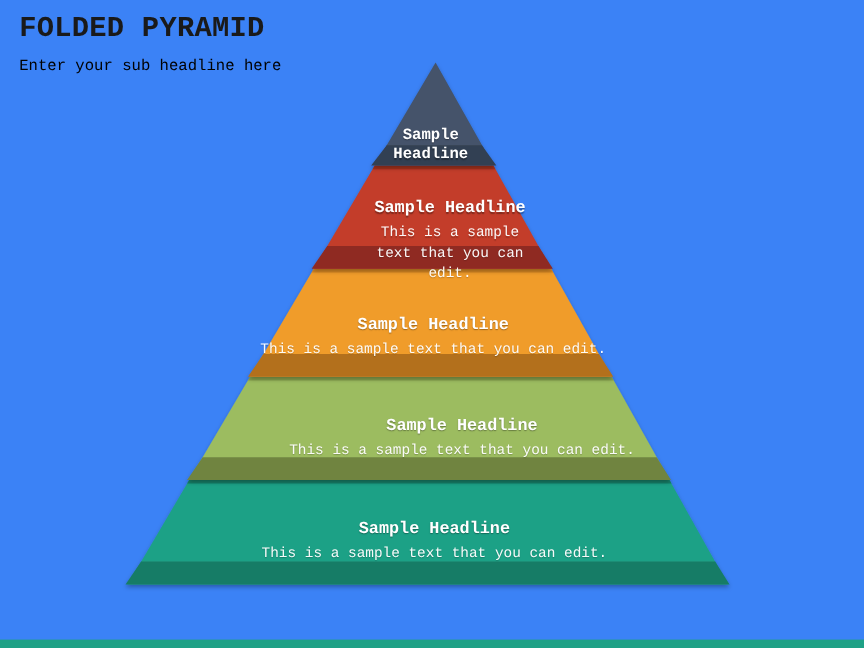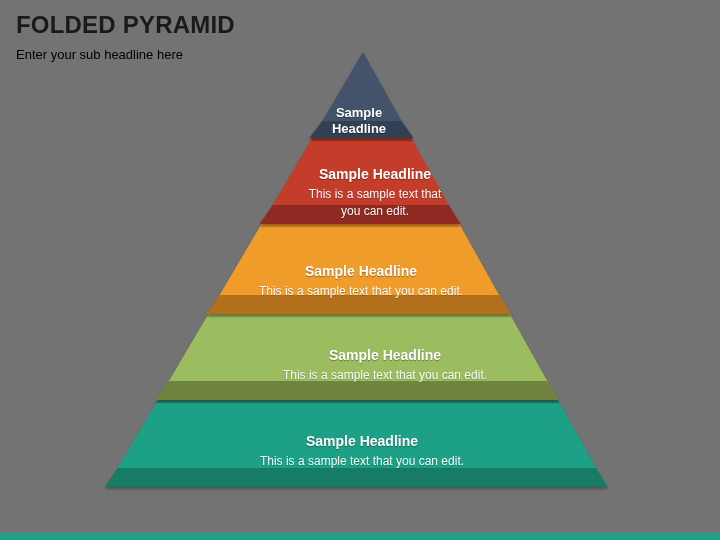--- a/index.html
+++ b/index.html
@@ -1,21 +1,21 @@
 <!DOCTYPE html>
 <html><head>
 <meta charset="utf-8">
 <style>
   html,body{margin:0;padding:0;background:#888;}
   .slide{
     position:relative;
     width:720px;height:540px;
-    background:#737373;
+    background:#3b82f6;
     overflow:hidden;
-    font-family:Liberation Sans, sans-serif;
+    font-family:Liberation Mono, monospace;
   }
   .slide-title{
     position:absolute;left:16px;top:11px;margin:0;
     font-size:24px;font-weight:700;letter-spacing:.2px;
     color:#1A1A1A;line-height:1.15;
   }
   .slide-subtitle{
     position:absolute;left:16px;top:47px;
     font-size:13px;font-weight:400;color:#000;line-height:1.2;
   }

